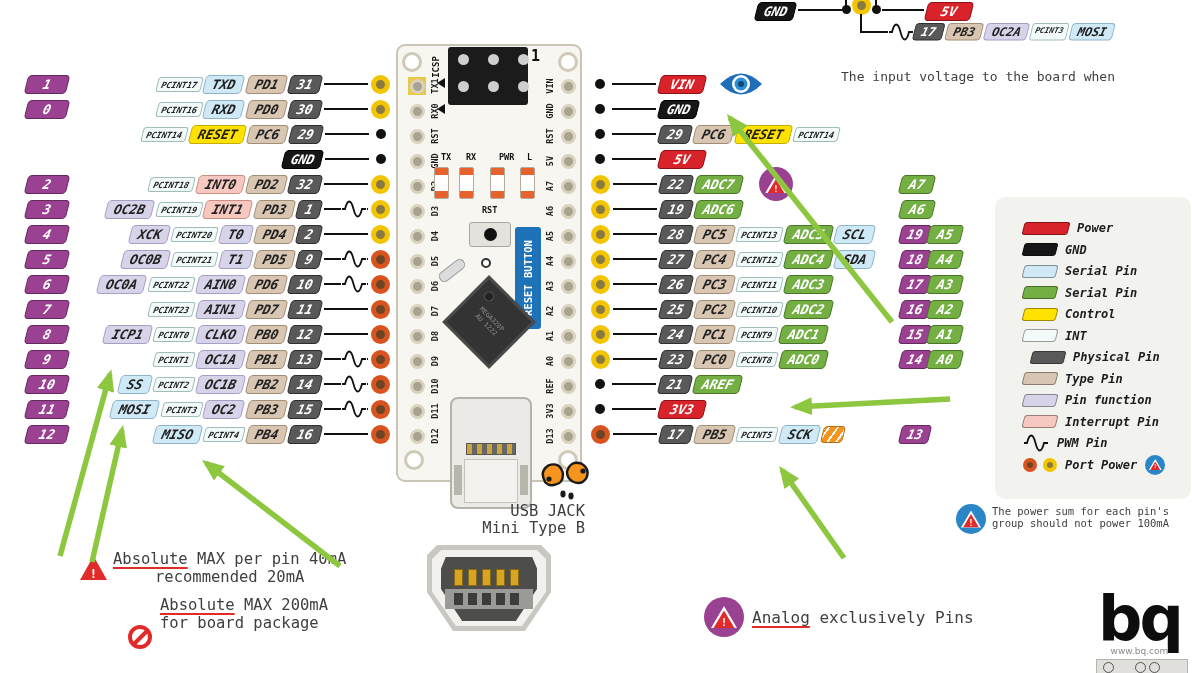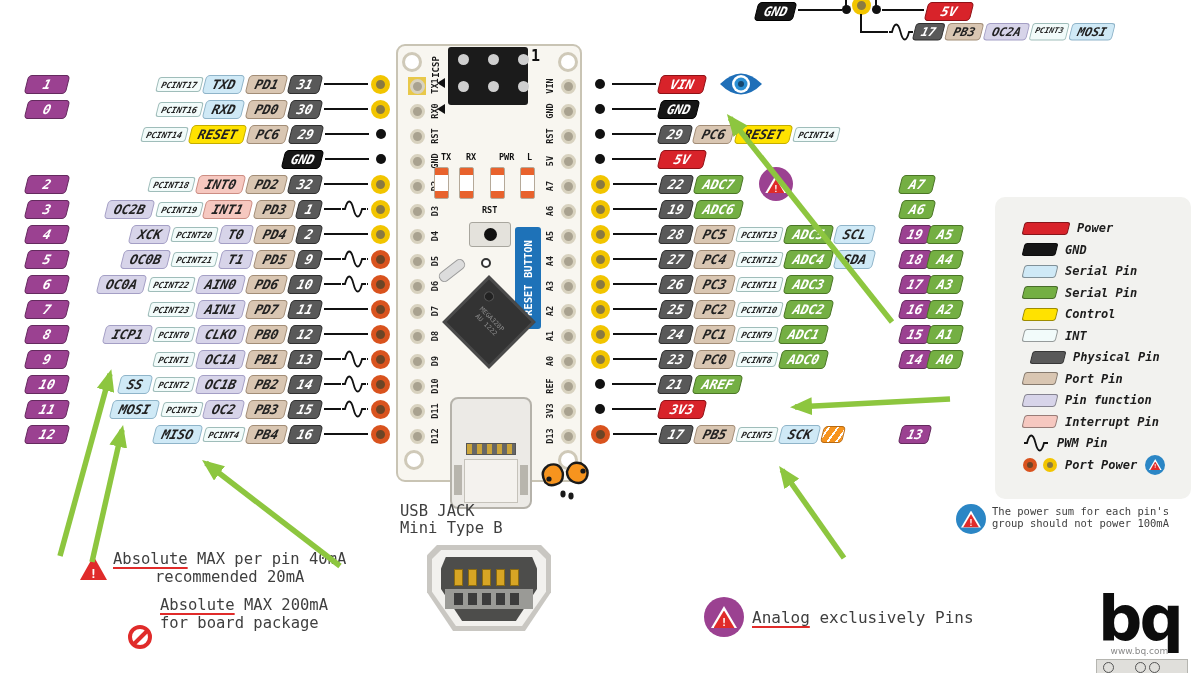--- a/index.html
+++ b/index.html
@@ -476,20 +476,21 @@
       <span class="chip t-int small">PCINT5</span>
       <span class="chip t-serial">SCK</span>
       <span class="chip t-ledicon"></span>
       <div class="rlabel">
         <span class="chip t-purple" style="text-align: center;">13</span>
       </div>
     </div>
   </div>
 
 <div class="abs note" style="left:766px;top:70px;width:424px;text-align:center;font-size:13px;line-height:14px">
+  <div>The input voltage to the board when</div>
 </div>
 
 <div id="board">
   <div class="hole" style="left:4px;top:6px"></div>
   <div class="hole" style="left:160px;top:6px"></div>
   <div class="hole" style="left:6px;top:404px"></div>
   <div class="hole" style="left:160px;top:404px"></div>
   <div id="icsp">
       <div class="icspdot" style="left: 10px; top: 7px;"></div>
       <div class="icspdot" style="left: 40px; top: 7px;"></div>
@@ -629,21 +630,21 @@
     <div class="leg-row" style="top: 128.5px;">
       <span class="leg-swatch t-int"></span>
       <span class="leg-label">INT</span>
     </div>
     <div class="leg-row" style="top: 150px; padding-left: 8px;">
       <span class="leg-swatch t-phys"></span>
       <span class="leg-label">Physical Pin</span>
     </div>
     <div class="leg-row" style="top: 171.5px;">
       <span class="leg-swatch t-port"></span>
-      <span class="leg-label">Port Pin</span>
+      <span class="leg-label">Type Pin</span>
     </div>
     <div class="leg-row" style="top: 193px;">
       <span class="leg-swatch t-func"></span>
       <span class="leg-label">Pin function</span>
     </div>
     <div class="leg-row" style="top: 214.5px;">
       <span class="leg-swatch t-interrupt"></span>
       <span class="leg-label">Interrupt Pin</span>
     </div>
     <div class="leg-row" style="top: 236px;">
@@ -673,21 +674,21 @@
       <div class="warn-tri" style="width:16px;height:13.5px">
         <span class="ex" style="font-size:9px">!</span>
       </div>
     </div>
 </div>
 <div class="abs note" style="left:992px;top:506px;font-size:10.5px;line-height:11.5px">
   <div>The power sum for each pin's</div>
   <div>group should not power 100mA</div>
 </div>
 
-<div class="abs note" style="left:400px;top:503px;width:185px;text-align:left;font-size:15.5px;line-height:17px">
+<div class="abs note" style="left:400px;top:503px;width:185px;text-align:right;font-size:15.5px;line-height:17px">
   <div>USB JACK</div>
   <div>Mini Type B</div>
 </div>
 <div class="usb-outer">
   <div class="usb-inner"></div>
   <div class="usb-cavity"></div>
   <div class="usb-strip"></div>
   <div class="goldpin" style="left:27px"></div>
     <div class="goldpin" style="left:41px"></div>
   <div class="goldpin" style="left:55px"></div>

